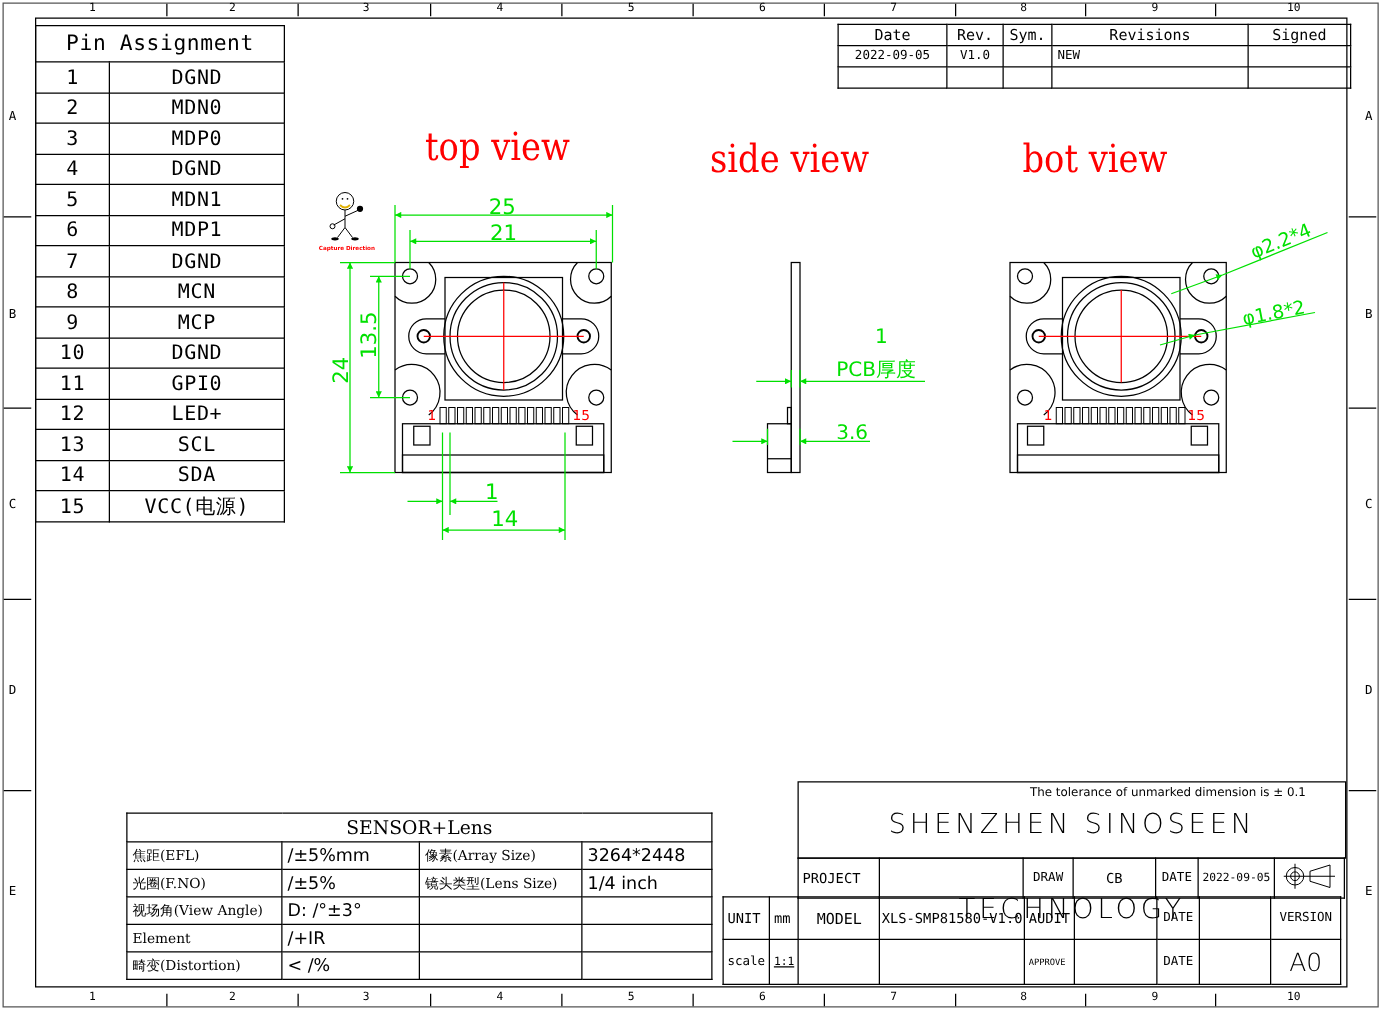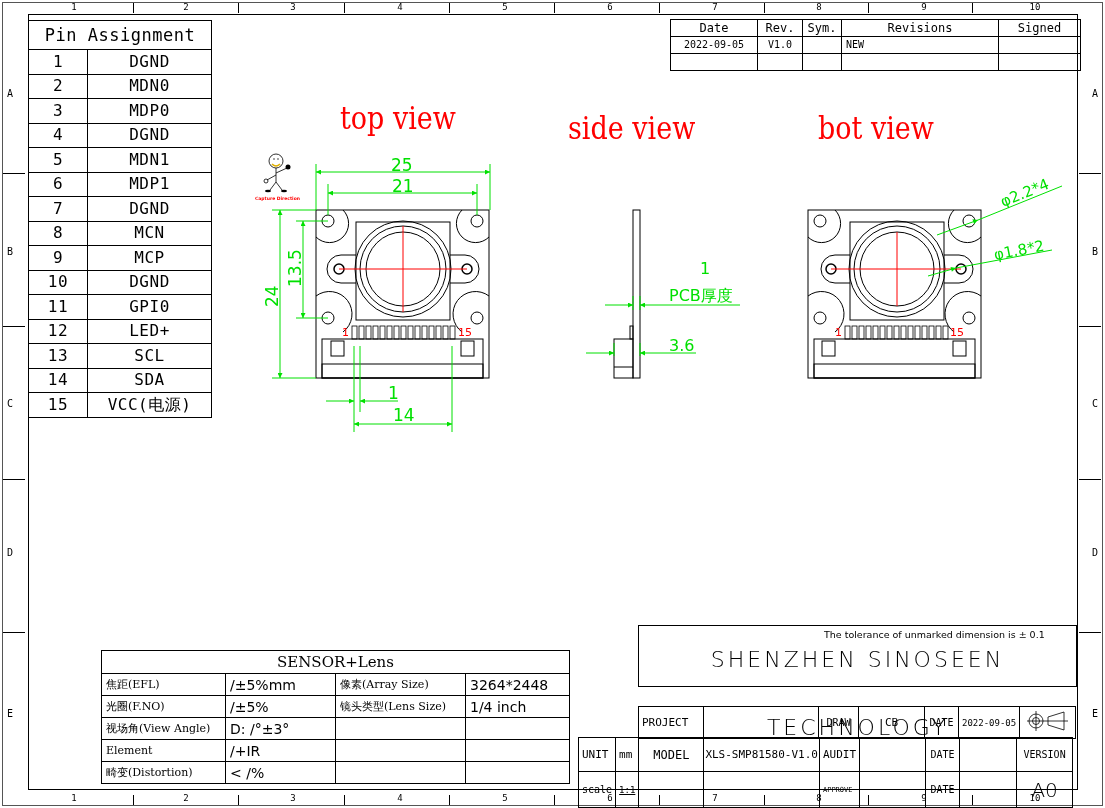--- a/index.html
+++ b/index.html
@@ -6,41 +6,41 @@
   body { width:1105px; height:808px; position:relative; overflow:hidden; font-family:"DejaVu Sans Mono", monospace; color:#000; }
   .abs { position:absolute; }
   .frame { position:absolute; left:2px; top:2px; width:1101px; height:804px; border:1px solid #555; box-sizing:border-box; }
   .inner { position:absolute; left:28px; top:14px; width:1050px; height:776px; border:1px solid #000; box-sizing:border-box; }
   .gridnum { position:absolute; font-size:9px; font-family:"DejaVu Sans Mono", monospace; text-align:center; width:20px; }
   .gridlet { position:absolute; font-size:10px; font-family:"DejaVu Sans Mono", monospace; width:14px; text-align:center; }
   .tick-v { position:absolute; width:1px; height:10px; background:#000; }
   .tick-h { position:absolute; height:1px; width:22px; background:#000; }
 
   
-  .pin-table { position:absolute; left:28px; top:20px; border-collapse:collapse; width:184px; }
+  .pin-table { position:absolute; left:28px; top:20px; border-collapse:collapse; width:200px; }
   .pin-table td { border:1px solid #000; height:23.5px; padding:0; text-align:center; font-family:"DejaVu Sans Mono", monospace; font-size:16px; line-height:22px; font-weight:200; letter-spacing:0.5px; }
   .pin-table .hdr td { height:28px; font-size:17px; }
   .pin-table td.num { width:58px; }
 
   
   .rev-table { position:absolute; left:670px; top:19px; border-collapse:collapse; }
   .rev-table td { border:1px solid #000; height:16px; padding:0; font-size:12px; text-align:center; font-family:"DejaVu Sans Mono", monospace; line-height:16px; }
   .rev-table tr.r1 td { font-size:10px; }
   .rev-table td.left { text-align:left; padding-left:4px; }
 
   .view-title { position:absolute; color:#ff0000; font-family:"DejaVu Serif", serif; font-size:27px; transform:scaleY(1.15); transform-origin:left top; }
 
   
   .sensor-table { position:absolute; left:101px; top:650px; border-collapse:collapse; width:469px; }
   .sensor-table td { border:1px solid #000; height:21px; padding:0 4px; font-family:"DejaVu Serif", serif; font-size:11px; line-height:20px; white-space:nowrap; }
   .sensor-table td.val { font-family:"DejaVu Sans", sans-serif; font-size:14px; }
   .sensor-table .title td { text-align:center; font-size:15px; height:22px; }
 
   
-  .tb { position:absolute; border-collapse:collapse;margin-top:20px; }
+  .tb { position:absolute; border-collapse:collapse; }
   .tb td { border:1px solid #000; padding:0 3px; font-family:"DejaVu Sans Mono", monospace; font-size:11px; white-space:nowrap; }
   .company { position:absolute; left:638px; top:625px; width:439px; height:62px; border:1px solid #000; box-sizing:border-box; font-family:"DejaVu Sans", sans-serif; font-size:22px; letter-spacing:3px; text-align:center; line-height:68px; font-weight:200; }
   .tol { position:absolute; left:824px; top:629px; font-size:9.5px; font-family:"DejaVu Sans", sans-serif; }
   svg text { font-family:"DejaVu Sans", sans-serif; }
 </style>
 </head>
 <body>
 
 <div class="frame"></div>
 <div class="inner"></div>

